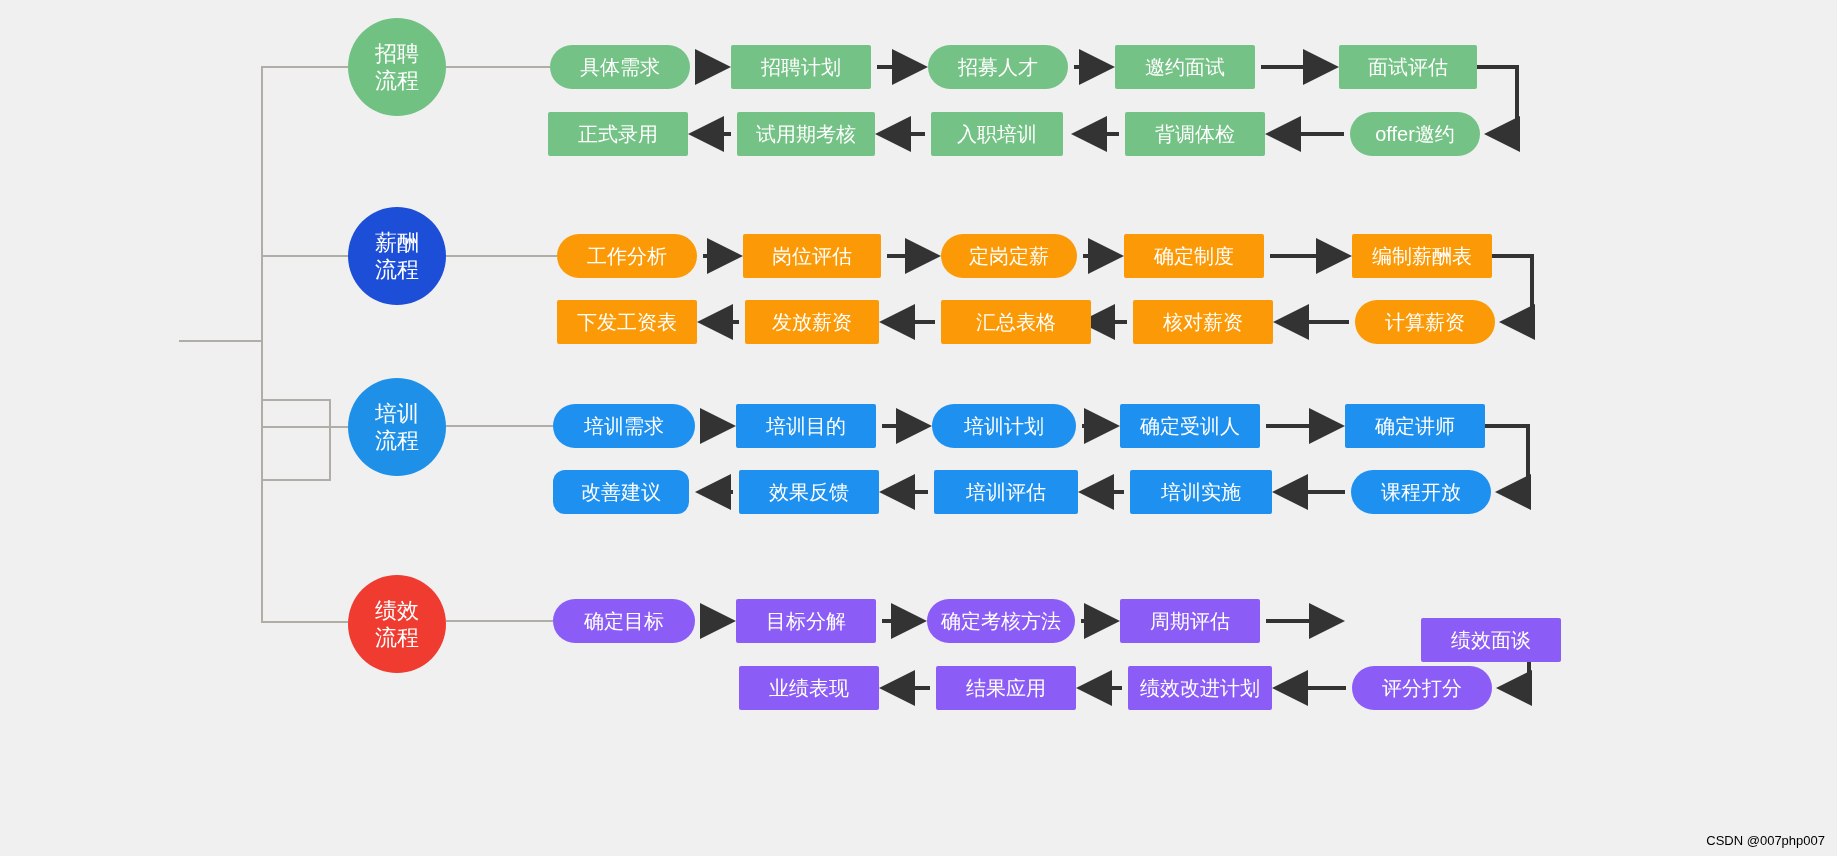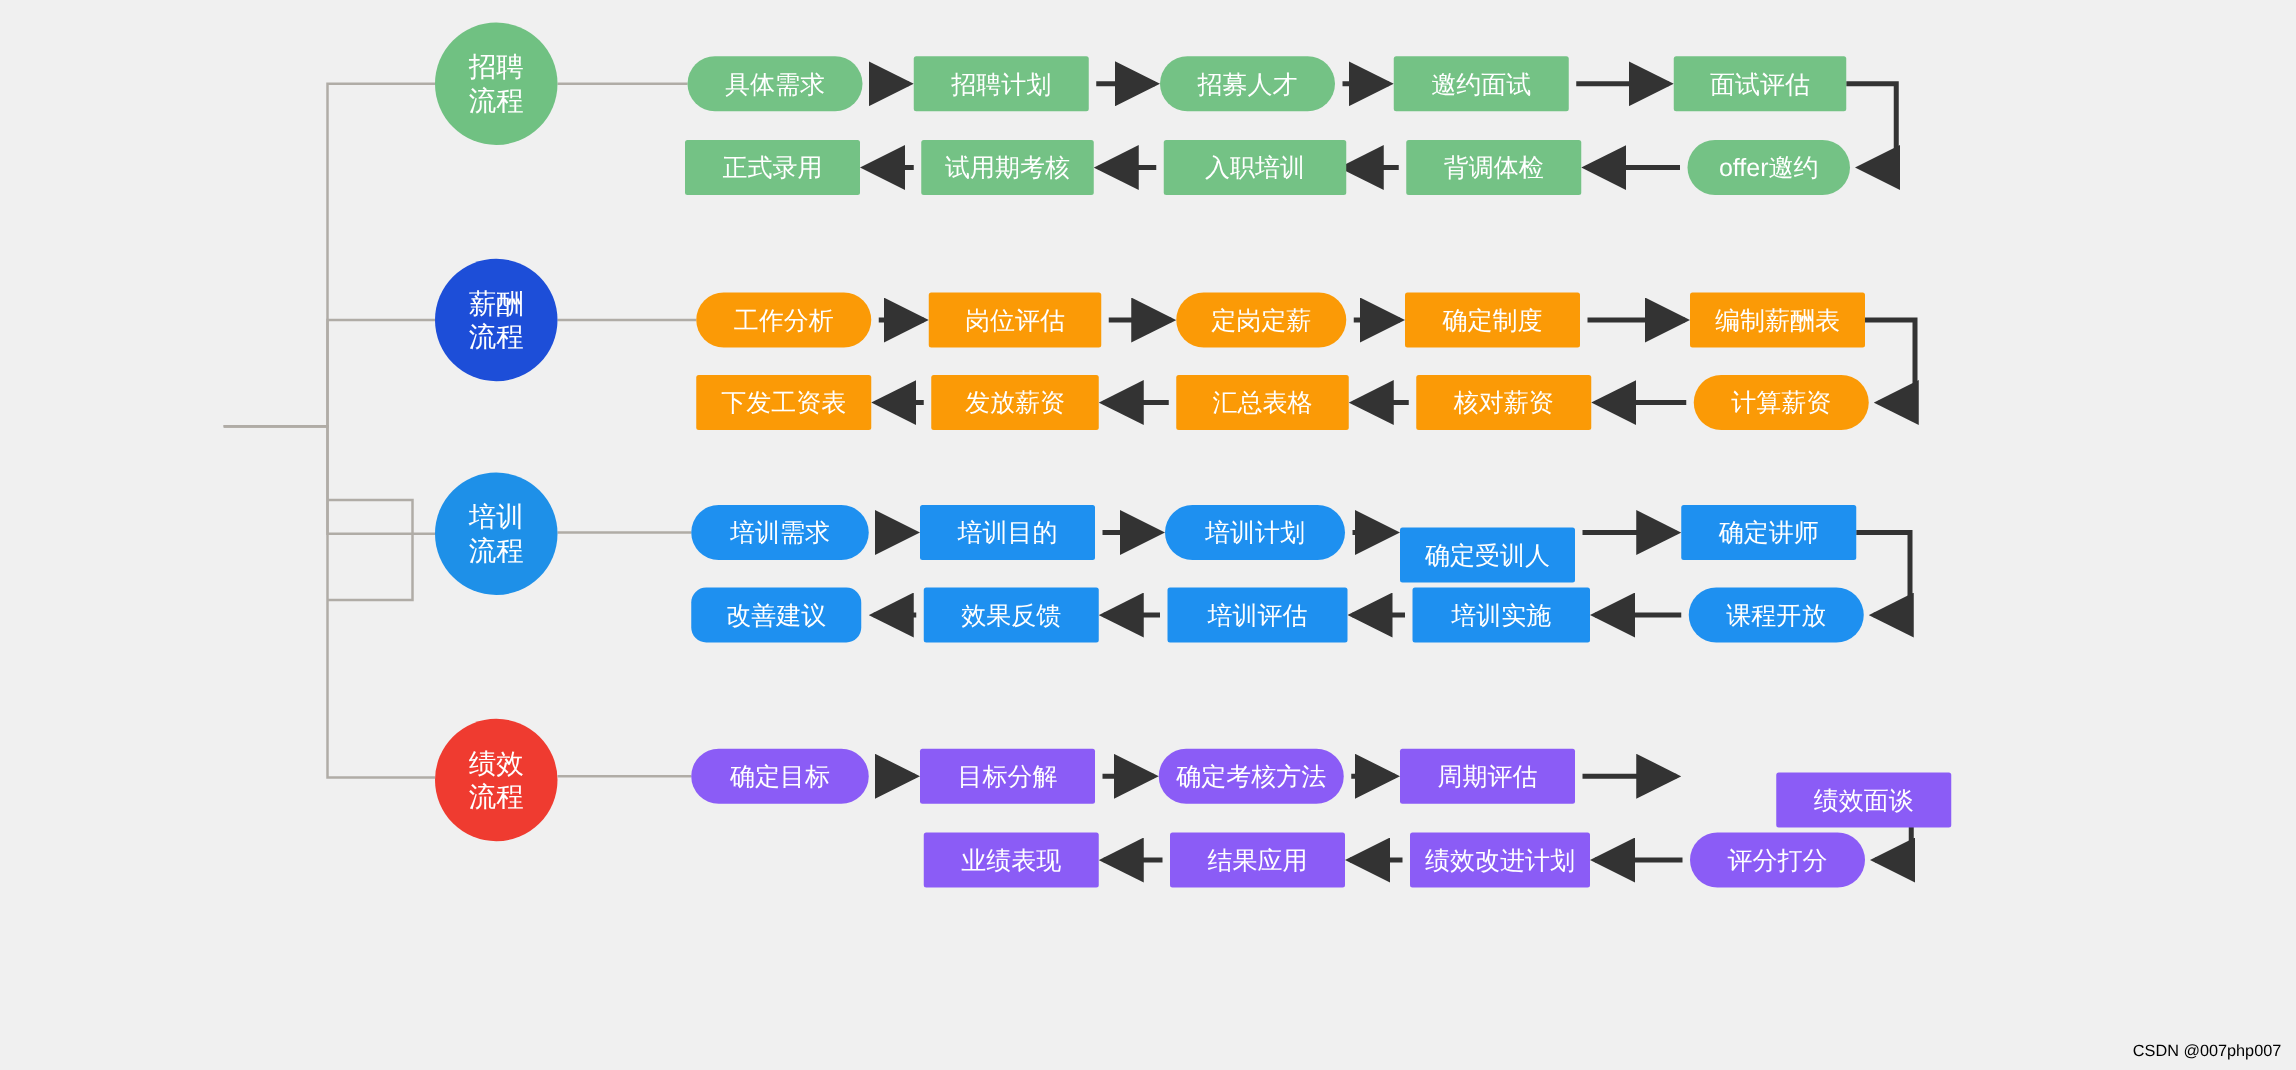--- a/index.html
+++ b/index.html
@@ -127,37 +127,37 @@
   </div>
 
   <div id="boxes">
       <div class="node pb g round" style="left: 550px; top: 45px; width: 140px;">具体需求</div>
       <div class="node pb g" style="left: 731px; top: 45px; width: 140px;">招聘计划</div>
       <div class="node pb g round" style="left: 928px; top: 45px; width: 140px;">招募人才</div>
       <div class="node pb g" style="left: 1115px; top: 45px; width: 140px;">邀约面试</div>
       <div class="node pb g" style="left: 1339px; top: 45px; width: 138px;">面试评估</div>
       <div class="node pb g" style="left: 548px; top: 112px; width: 140px;">正式录用</div>
       <div class="node pb g" style="left: 737px; top: 112px; width: 138px;">试用期考核</div>
-      <div class="node pb g" style="left: 931px; top: 112px; width: 146px;">入职培训</div>
+      <div class="node pb g" style="left: 931px; top: 112px; width: 132px;">入职培训</div>
       <div class="node pb g" style="left: 1125px; top: 112px; width: 140px;">背调体检</div>
       <div class="node pb g round" style="left: 1350px; top: 112px; width: 130px;">offer邀约</div>
       <div class="node pb o round" style="left: 557px; top: 234px; width: 140px;">工作分析</div>
       <div class="node pb o" style="left: 743px; top: 234px; width: 138px;">岗位评估</div>
       <div class="node pb o round" style="left: 941px; top: 234px; width: 136px;">定岗定薪</div>
       <div class="node pb o" style="left: 1124px; top: 234px; width: 140px;">确定制度</div>
       <div class="node pb o" style="left: 1352px; top: 234px; width: 140px;">编制薪酬表</div>
       <div class="node pb o" style="left: 557px; top: 300px; width: 140px;">下发工资表</div>
       <div class="node pb o" style="left: 745px; top: 300px; width: 134px;">发放薪资</div>
-      <div class="node pb o" style="left: 941px; top: 300px; width: 138px;">汇总表格</div>
+      <div class="node pb o" style="left: 941px; top: 300px; width: 150px;">汇总表格</div>
       <div class="node pb o" style="left: 1133px; top: 300px; width: 140px;">核对薪资</div>
       <div class="node pb o round" style="left: 1355px; top: 300px; width: 140px;">计算薪资</div>
       <div class="node pb b round" style="left: 553px; top: 404px; width: 142px;">培训需求</div>
       <div class="node pb b" style="left: 736px; top: 404px; width: 140px;">培训目的</div>
       <div class="node pb b round" style="left: 932px; top: 404px; width: 144px;">培训计划</div>
-      <div class="node pb b" style="left: 1120px; top: 404px; width: 140px; margin-top: 18px;">确定受训人</div>
+      <div class="node pb b" style="left: 1120px; top: 404px; width: 140px;">确定受训人</div>
       <div class="node pb b" style="left: 1345px; top: 404px; width: 140px;">确定讲师</div>
       <div class="node pb b" style="left: 553px; top: 470px; width: 136px; border-radius: 12px;">改善建议</div>
       <div class="node pb b" style="left: 739px; top: 470px; width: 140px;">效果反馈</div>
       <div class="node pb b" style="left: 934px; top: 470px; width: 144px;">培训评估</div>
       <div class="node pb b" style="left: 1130px; top: 470px; width: 142px;">培训实施</div>
       <div class="node pb b round" style="left: 1351px; top: 470px; width: 140px;">课程开放</div>
       <div class="node pb r round" style="left: 553px; top: 599px; width: 142px;">确定目标</div>
       <div class="node pb r" style="left: 736px; top: 599px; width: 140px;">目标分解</div>
       <div class="node pb r round" style="left: 927px; top: 599px; width: 148px;">确定考核方法</div>
       <div class="node pb r" style="left: 1120px; top: 599px; width: 140px;">周期评估</div>

